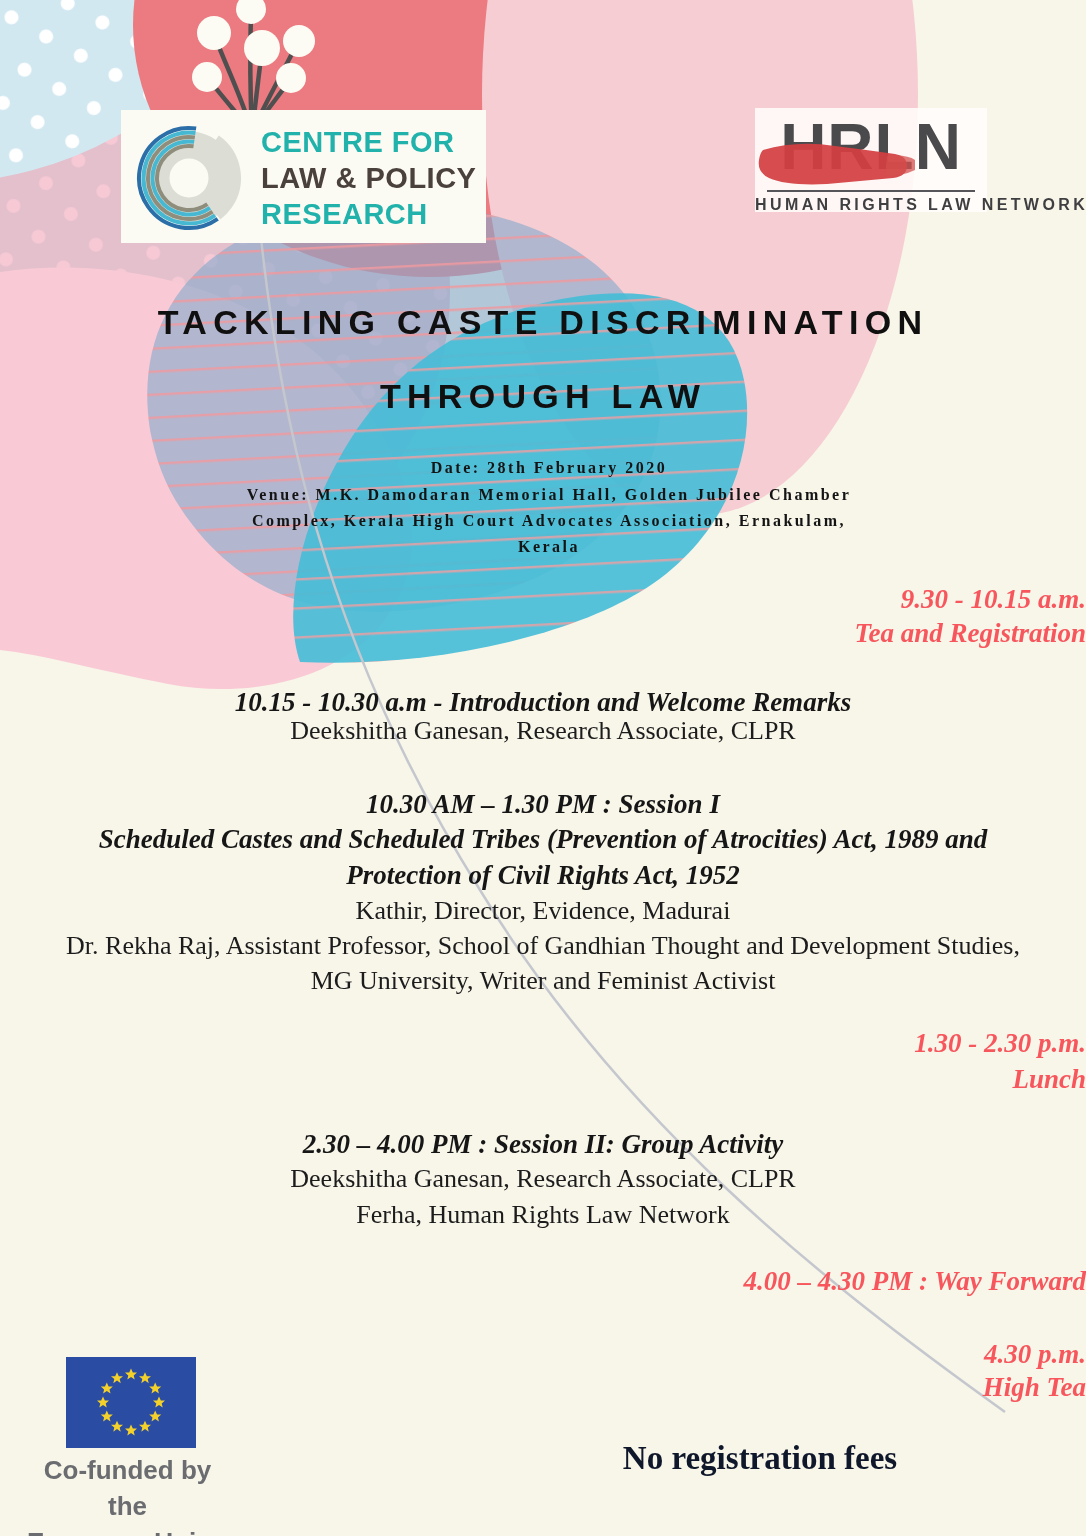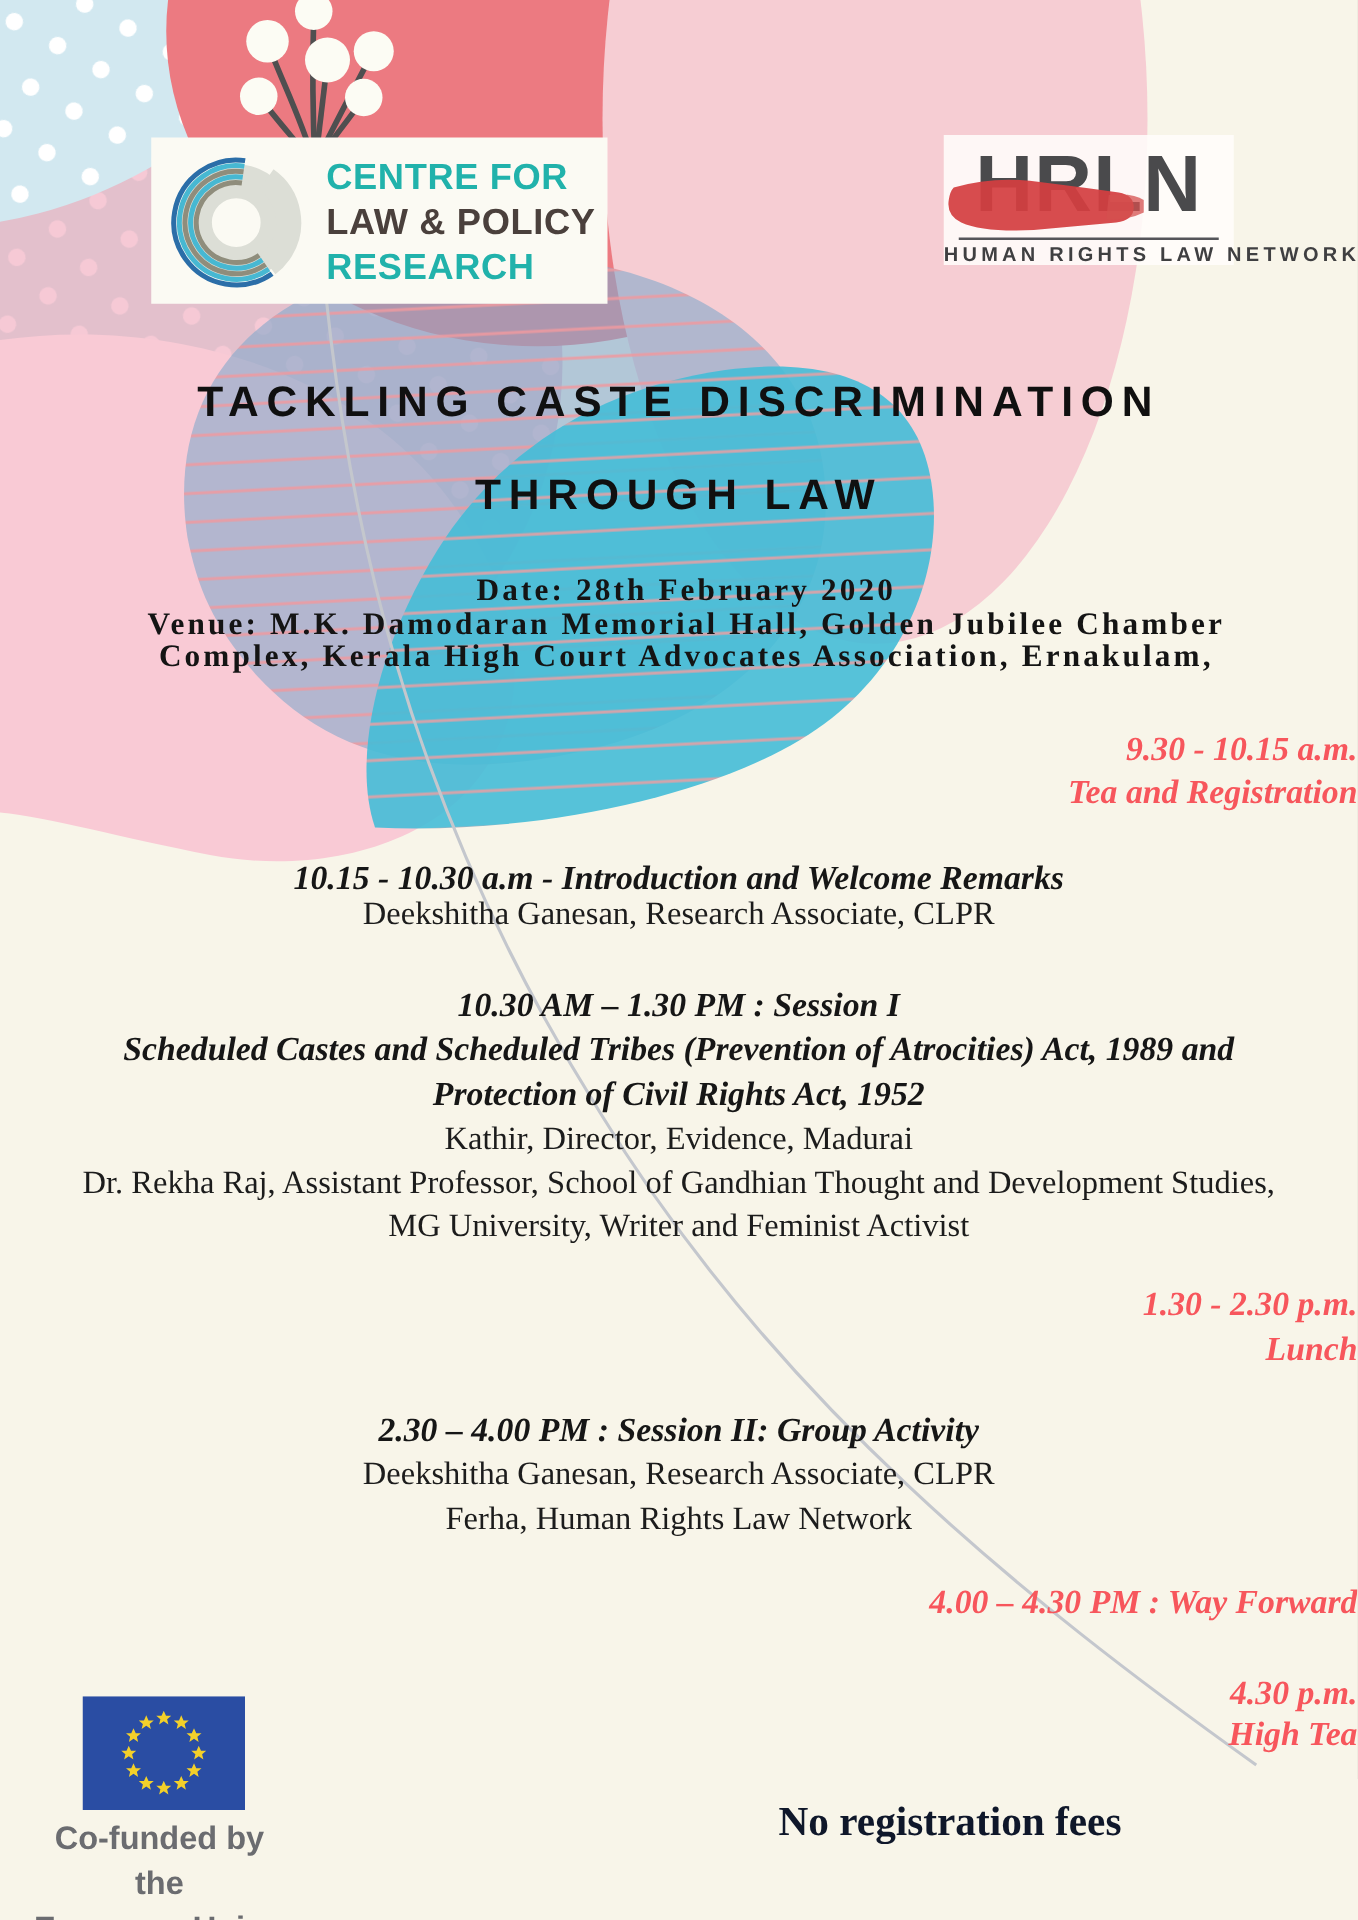--- a/index.html
+++ b/index.html
@@ -20,21 +20,21 @@
                 font-family:"Liberation Sans",sans-serif;font-weight:700;font-size:64px;
                 line-height:66px;letter-spacing:1px;color:#4a4a4c;}
   .hrln-brush{position:absolute;left:2px;top:28px;width:160px;height:50px;}
   .hrln-rule{position:absolute;left:12px;right:12px;top:82px;height:2px;background:#55555a;}
   .hrln-sub{position:absolute;left:0;right:0;top:88px;text-align:center;
             font-family:"Liberation Sans",sans-serif;font-weight:700;font-size:16px;
             letter-spacing:3.4px;color:#3f3f41;white-space:nowrap;}
   
   .title{font-family:"Liberation Sans",sans-serif;font-weight:700;font-size:34px;
          letter-spacing:.185em;color:#101010;white-space:nowrap;}
-  .venue{font-weight:700;font-size:25px;letter-spacing:2.5px;color:#141414;white-space:nowrap;padding-left:12px;}
+  .venue{font-weight:700;font-size:16px;letter-spacing:2.5px;color:#141414;white-space:nowrap;padding-left:12px;}
   .red-time{font-style:italic;font-weight:700;font-size:27px;color:#f7565c;white-space:nowrap;text-align:right;}
   .sess{font-style:italic;font-weight:700;font-size:27px;color:#161616;white-space:nowrap;}
   .speaker{font-weight:400;font-size:26px;color:#1c1c1c;white-space:nowrap;}
   .rsvp-wrap{left:440px;width:640px;text-align:center;}
   .rsvp{font-weight:700;font-size:26px;color:#141414;line-height:38px;white-space:nowrap;}
   .note{font-weight:700;font-size:33px;color:#0f172a;line-height:34px;white-space:nowrap;}
   .eu-flag{left:66px;top:1357px;width:130px;height:91px;}
   .eu-text{left:25px;top:1452px;width:205px;text-align:center;
            font-family:"Liberation Sans",sans-serif;font-weight:700;font-size:26px;
            line-height:36px;color:#6b6c70;}
@@ -130,20 +130,21 @@
     <div class="hrln-rule"></div>
     <div class="hrln-sub">HUMAN RIGHTS LAW NETWORK</div>
   </div>
 
   <div class="abs ctr title" style="top:303px">TACKLING CASTE DISCRIMINATION</div>
   <div class="abs ctr title" style="top:377px">THROUGH LAW</div>
 
   <div class="abs ctr venue" style="top:459px">Date: 28th February 2020</div>
   <div class="abs ctr venue" style="top:486px">Venue: M.K. Damodaran Memorial Hall, Golden Jubilee Chamber</div>
   <div class="abs ctr venue" style="top:512px">Complex, Kerala High Court Advocates Association, Ernakulam,</div>
+  <div class="abs ctr venue" style="top:538px">Kerala</div>
 
   <div class="abs ctr red-time" style="top:584px">9.30 - 10.15 a.m.</div>
   <div class="abs ctr red-time" style="top:618px">Tea and Registration</div>
 
   <div class="abs ctr sess" style="top:687px">10.15 - 10.30 a.m - Introduction and Welcome Remarks</div>
   <div class="abs ctr speaker" style="top:716px">Deekshitha Ganesan, Research Associate, CLPR</div>
 
   <div class="abs ctr sess" style="top:789px">10.30 AM – 1.30  PM :   Session I</div>
   <div class="abs ctr sess" style="top:824px">Scheduled Castes and Scheduled Tribes (Prevention of Atrocities) Act, 1989 and</div>
   <div class="abs ctr sess" style="top:860px">Protection of Civil Rights Act, 1952</div>

